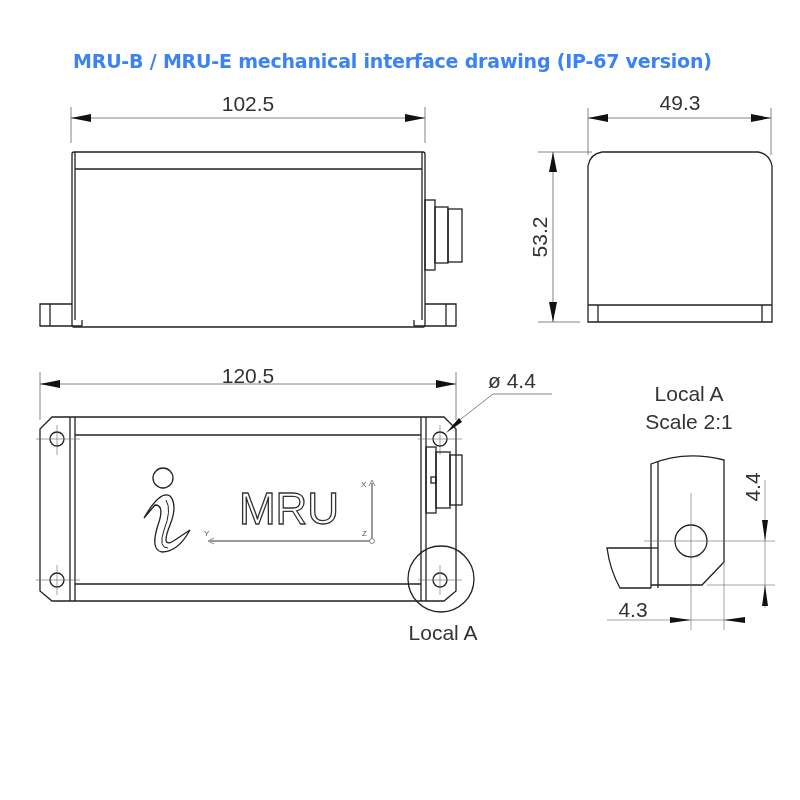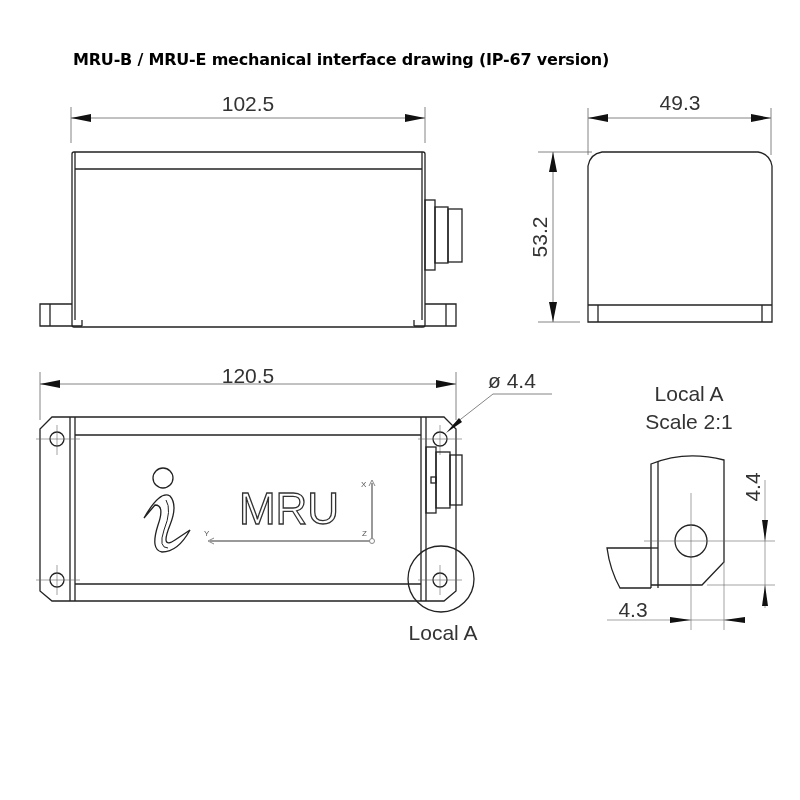--- a/index.html
+++ b/index.html
@@ -1,20 +1,20 @@
 <!DOCTYPE html>
 <html><head>
   <meta charset="utf-8">
   <style>
     html, body { margin: 0; padding: 0; background: #ffffff; }
     body { width: 800px; height: 800px; position: relative; overflow: hidden; }
     .title {
       position: absolute; left: 73px; top: 50px;
-      font-family: "DejaVu Sans", sans-serif; font-weight: bold; font-size: 16px;
-      color: #000000; letter-spacing: -0.2px; white-space: nowrap;
+      font-family: "DejaVu Sans", sans-serif; font-weight: bold; font-size: 19px;
+      color: #3b82f6; letter-spacing: -0.2px; white-space: nowrap;
     }
     svg { position: absolute; left: 0; top: 0; }
     .dimtxt { font-family: "Liberation Sans", sans-serif; font-size: 21px; fill: #333; }
     .lbl { font-family: "Liberation Sans", sans-serif; font-size: 21px; fill: #333; }
     .axis-lbl { font-family: "Liberation Sans", sans-serif; font-size: 8px; fill: #555; }
     .logo-txt { font-family: "Liberation Sans", sans-serif; font-size: 44px; fill: #fff; stroke: #333; stroke-width: 1.3; }
   </style>
 </head>
 <body>
 

